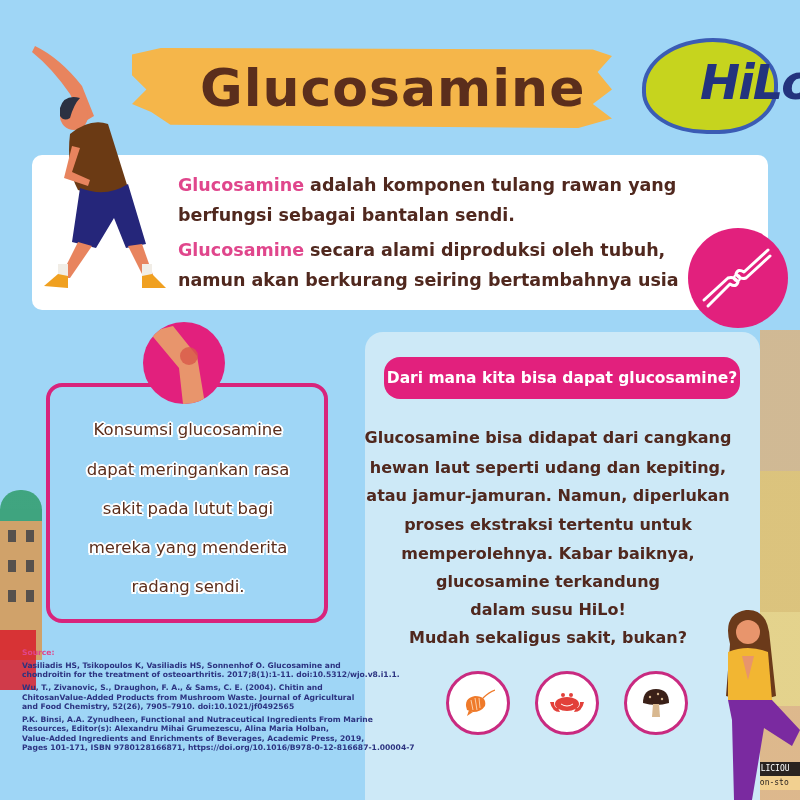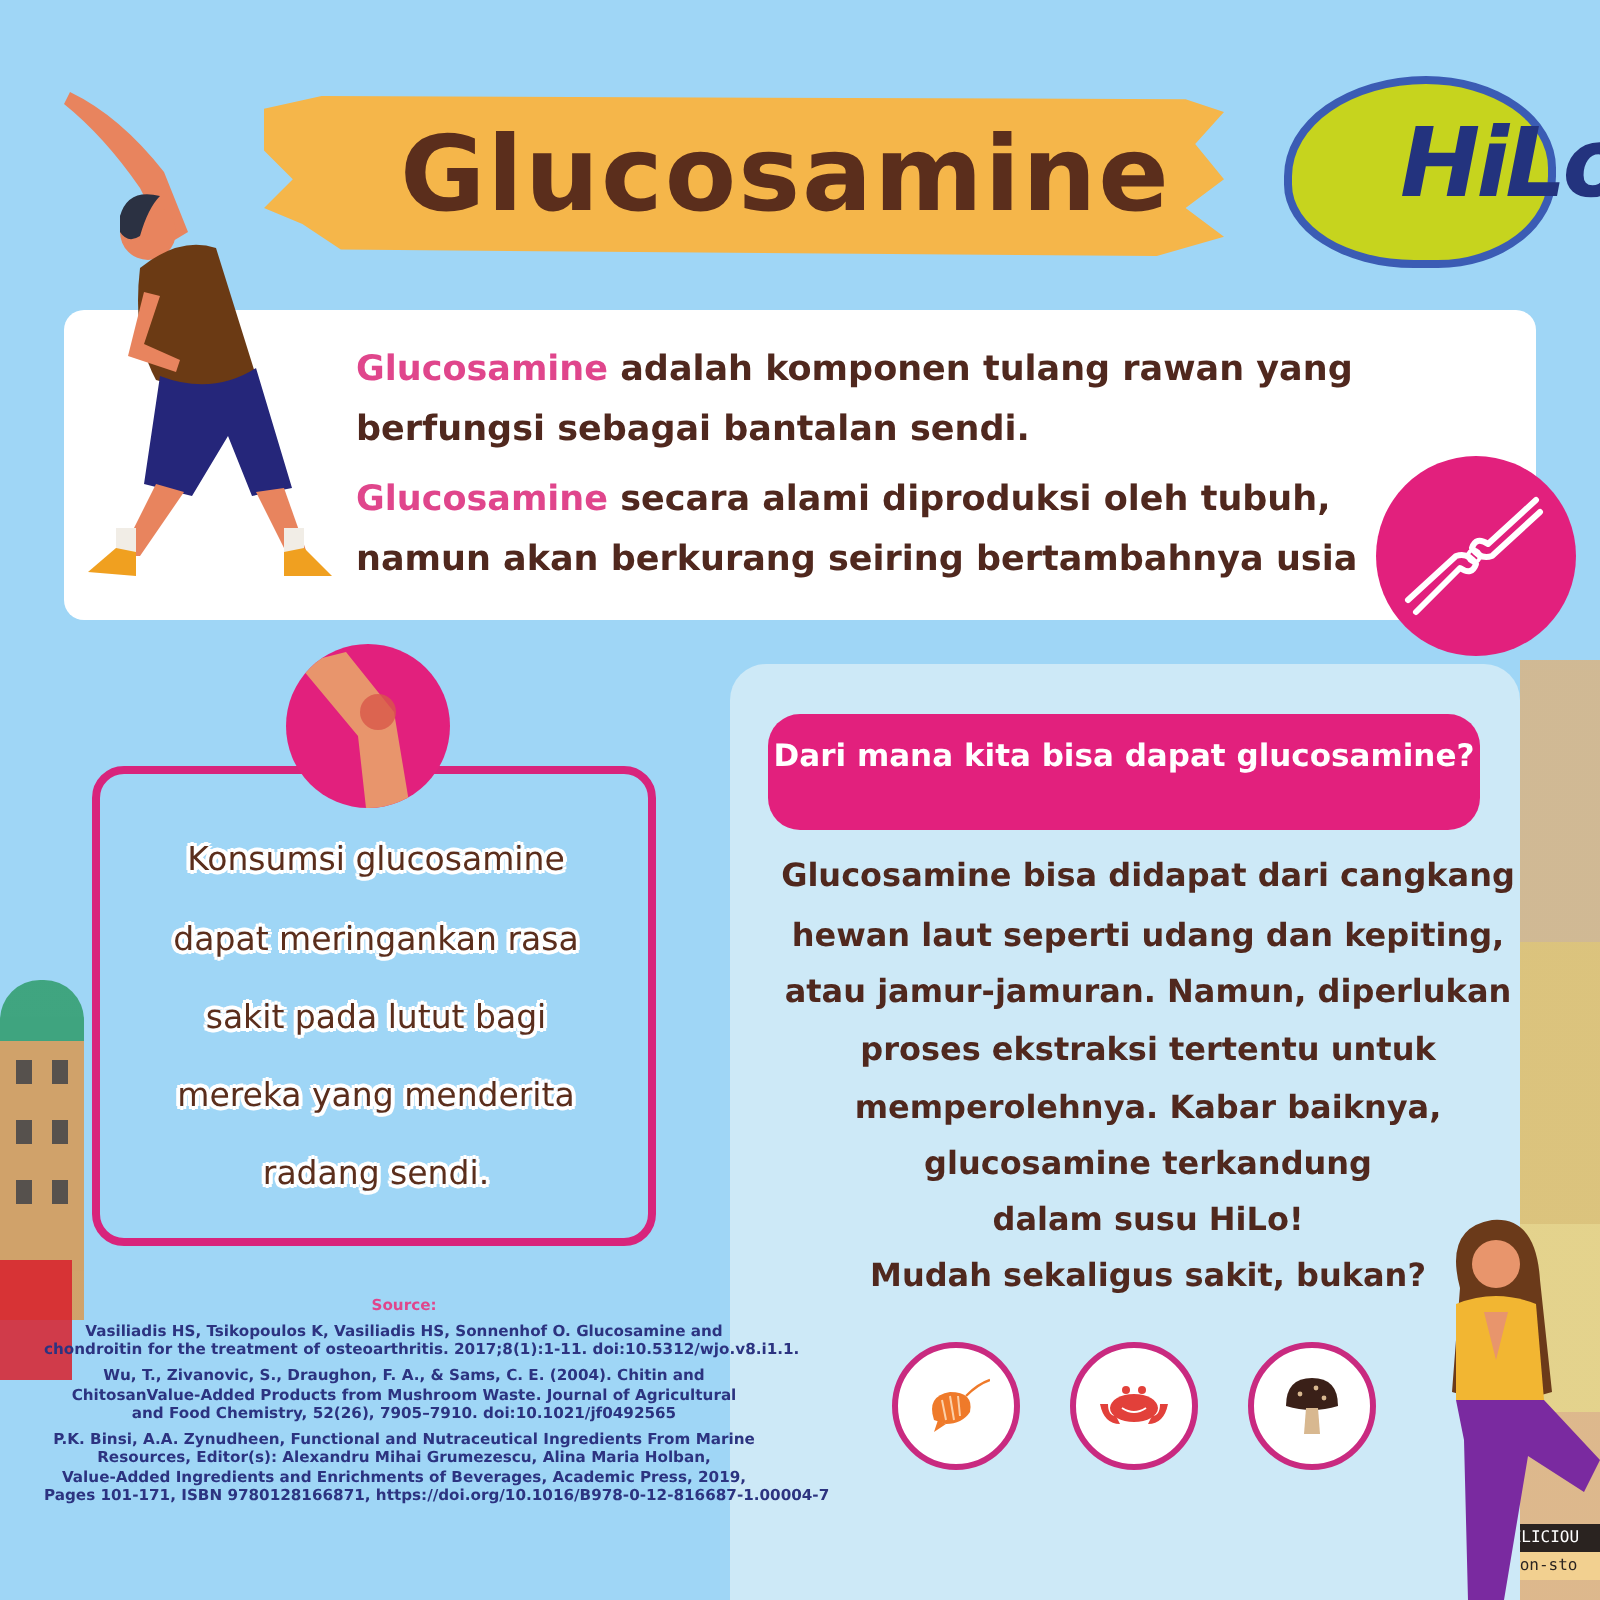--- a/index.html
+++ b/index.html
@@ -97,46 +97,46 @@
     text-shadow: 2px 0 #fff, -2px 0 #fff, 0 2px #fff, 0 -2px #fff, 1.5px 1.5px #fff, -1.5px -1.5px #fff, 1.5px -1.5px #fff, -1.5px 1.5px #fff;
     white-space: nowrap;
   }
 
   
   .right-card {
     left: 365px; top: 332px; width: 395px; height: 468px;
     background: #cde9f7; border-radius: 18px 18px 0 0;
   }
   .question-pill {
-    left: 384px; top: 357px; width: 356px; height: 58px;
+    left: 384px; top: 357px; width: 356px; height: 42px;
     background: #e2207d; border-radius: 16px;
     color: #ffffff; font-weight: bold; font-size: 15.5px;
     text-align: center; line-height: 42px; white-space: nowrap;
   }
   .right-text {
-    left: 379px; width: 390px; text-align: center;
+    left: 353px; width: 390px; text-align: center;
     font-weight: bold; font-size: 16px; color: #50281e; white-space: nowrap;
   }
 
   .food-icon {
     top: 671px; width: 64px; height: 64px; border-radius: 50%;
     background: #ffffff; border: 3px solid #c92a80;
     display: flex; align-items: center; justify-content: center;
   }
 
   
   .woman { left: 712px; top: 600px; width: 88px; height: 200px; }
 
   
   .sources {
     left: 22px; top: 648px; width: 360px;
     font-size: 7.6px; line-height: 9.4px; color: #2c3380; font-weight: bold;
   }
   .sources .src-label { color: #e0468c; }
-  .sources p { margin-bottom: 3.5px; white-space: nowrap; text-align: center; }
+  .sources p { margin-bottom: 3.5px; white-space: nowrap; }
 </style>
 </head>
 <body>
 
 <div class="abs city-left">
   <div class="win" style="left:8px;top:40px"></div>
     <div class="win" style="left:26px;top:40px"></div>
   <div class="win" style="left:8px;top:70px"></div>
     <div class="win" style="left:26px;top:70px"></div>
   <div class="win" style="left:8px;top:100px"></div>

